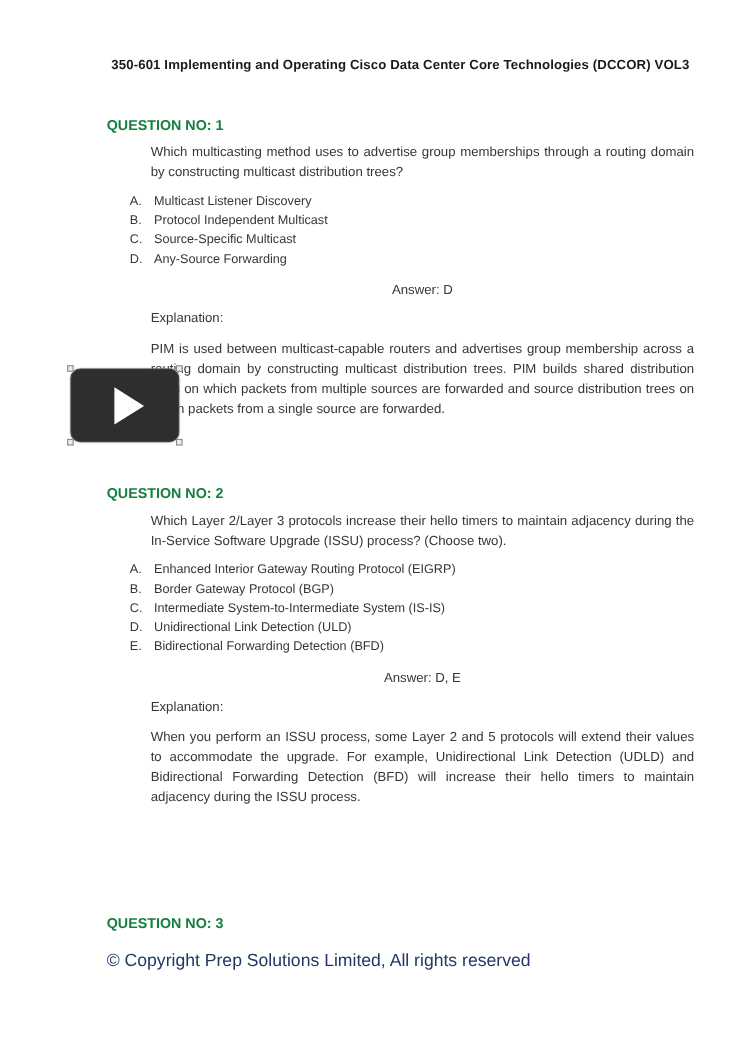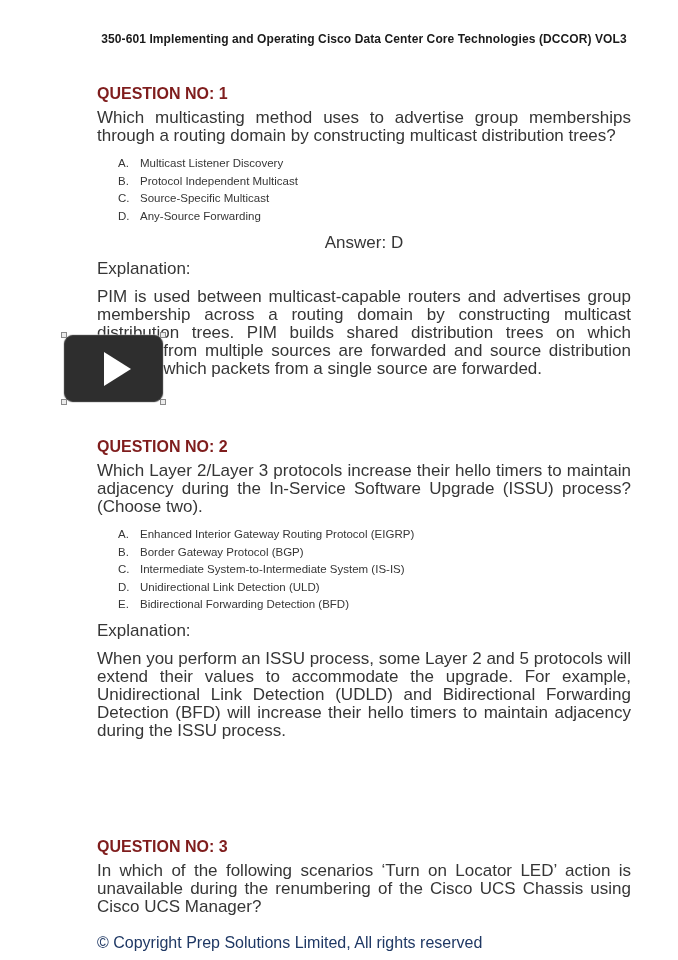--- a/index.html
+++ b/index.html
@@ -7,31 +7,31 @@
   .page {
     position:relative;
     width:678px; height:960px;
     background:#ffffff;
     font-family:"Liberation Sans", sans-serif;
     color:#333333;
     overflow:hidden;
   }
   .content {
     position:absolute; left:97px; top:0; width:534px;
-    padding-top:32px;
+    padding-top:52px;
   }
   .doc-title {
     font-size:12px; font-weight:700; line-height:15px;
     text-align:center; color:#1a1a1a; letter-spacing:0.1px;
   }
   .q-heading {
-    font-size:16px; font-weight:700; line-height:14px; color:#7f1d1d;
+    font-size:13px; font-weight:700; line-height:14px; color:#15803d;
   }
   .q-text, .para, .ans, .expl-label {
-    font-size:17px; line-height:18px; color:#363636;
+    font-size:12px; line-height:18px; color:#363636;margin-left:40px;
   }
   .just { text-align:justify; }
   .opts { }
   .option {
     display:flex; font-size:11.5px; line-height:17.5px;
     padding-left:21px; color:#363636;
   }
   .letter { width:22px; flex:0 0 22px; }
   .opt-text { flex:1; }
   
@@ -126,27 +126,27 @@
         </div>
         <div class="option">
           <span class="letter">D.</span>
           <span class="opt-text">Unidirectional Link Detection (ULD)</span>
         </div>
         <div class="option">
           <span class="letter">E.</span>
           <span class="opt-text">Bidirectional Forwarding Detection (BFD)</span>
         </div>
       </div>
+      <p class="ans">Answer: D, E</p>
       <p class="expl-label expl">Explanation:</p>
       <p class="para just">When you perform an ISSU process, some Layer 2 and 5 protocols will extend their values to accommodate the upgrade. For example, Unidirectional Link Detection (UDLD) and Bidirectional Forwarding Detection (BFD) will increase their hello timers to maintain adjacency during the ISSU process.</p>
     </section>
 
     <section>
       <div class="q-heading qh-3">QUESTION NO: 3</div>
-      <p class="q-text qt just">In which of the following scenarios ‘Turn on Locator LED’ action is unavailable during the renumbering of the Cisco UCS Chassis using Cisco UCS Manager?</p>
     </section>
 
     <div class="footer" style="color: rgb(31, 56, 100);">© Copyright Prep Solutions Limited, All rights reserved</div>
   </div>
 
   <div class="play-overlay" style="background: rgb(46, 46, 46);">
     <span class="handle tl"></span>
     <span class="handle tr"></span>
     <span class="handle bl"></span>
     <span class="handle br"></span>

